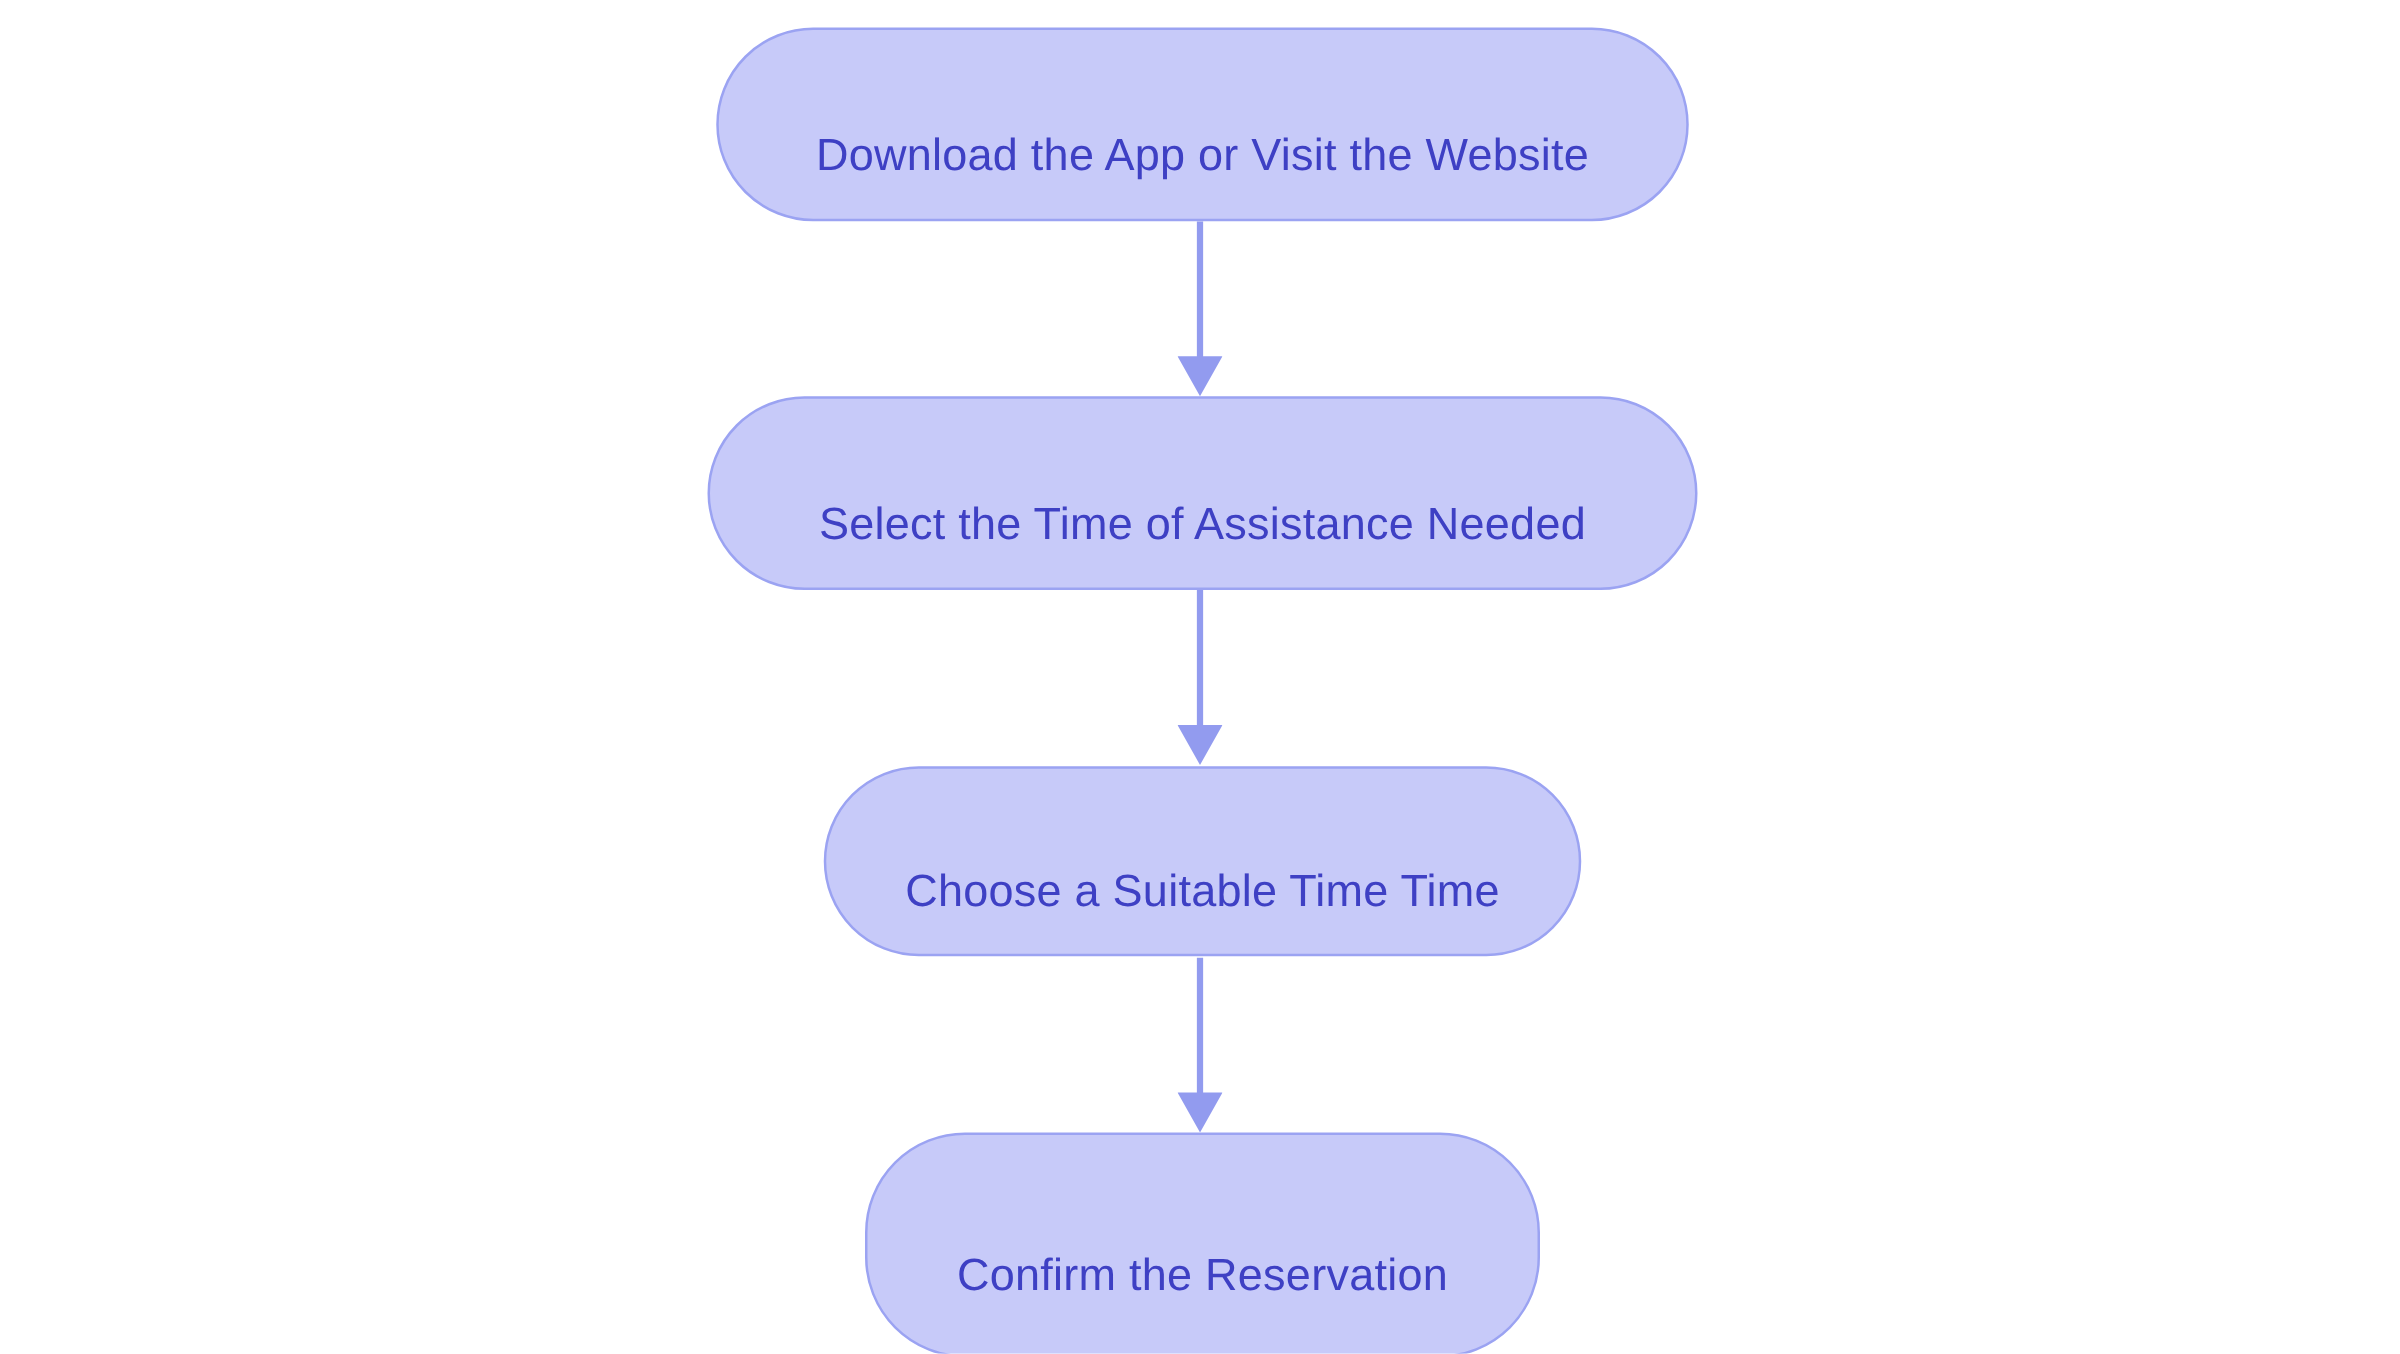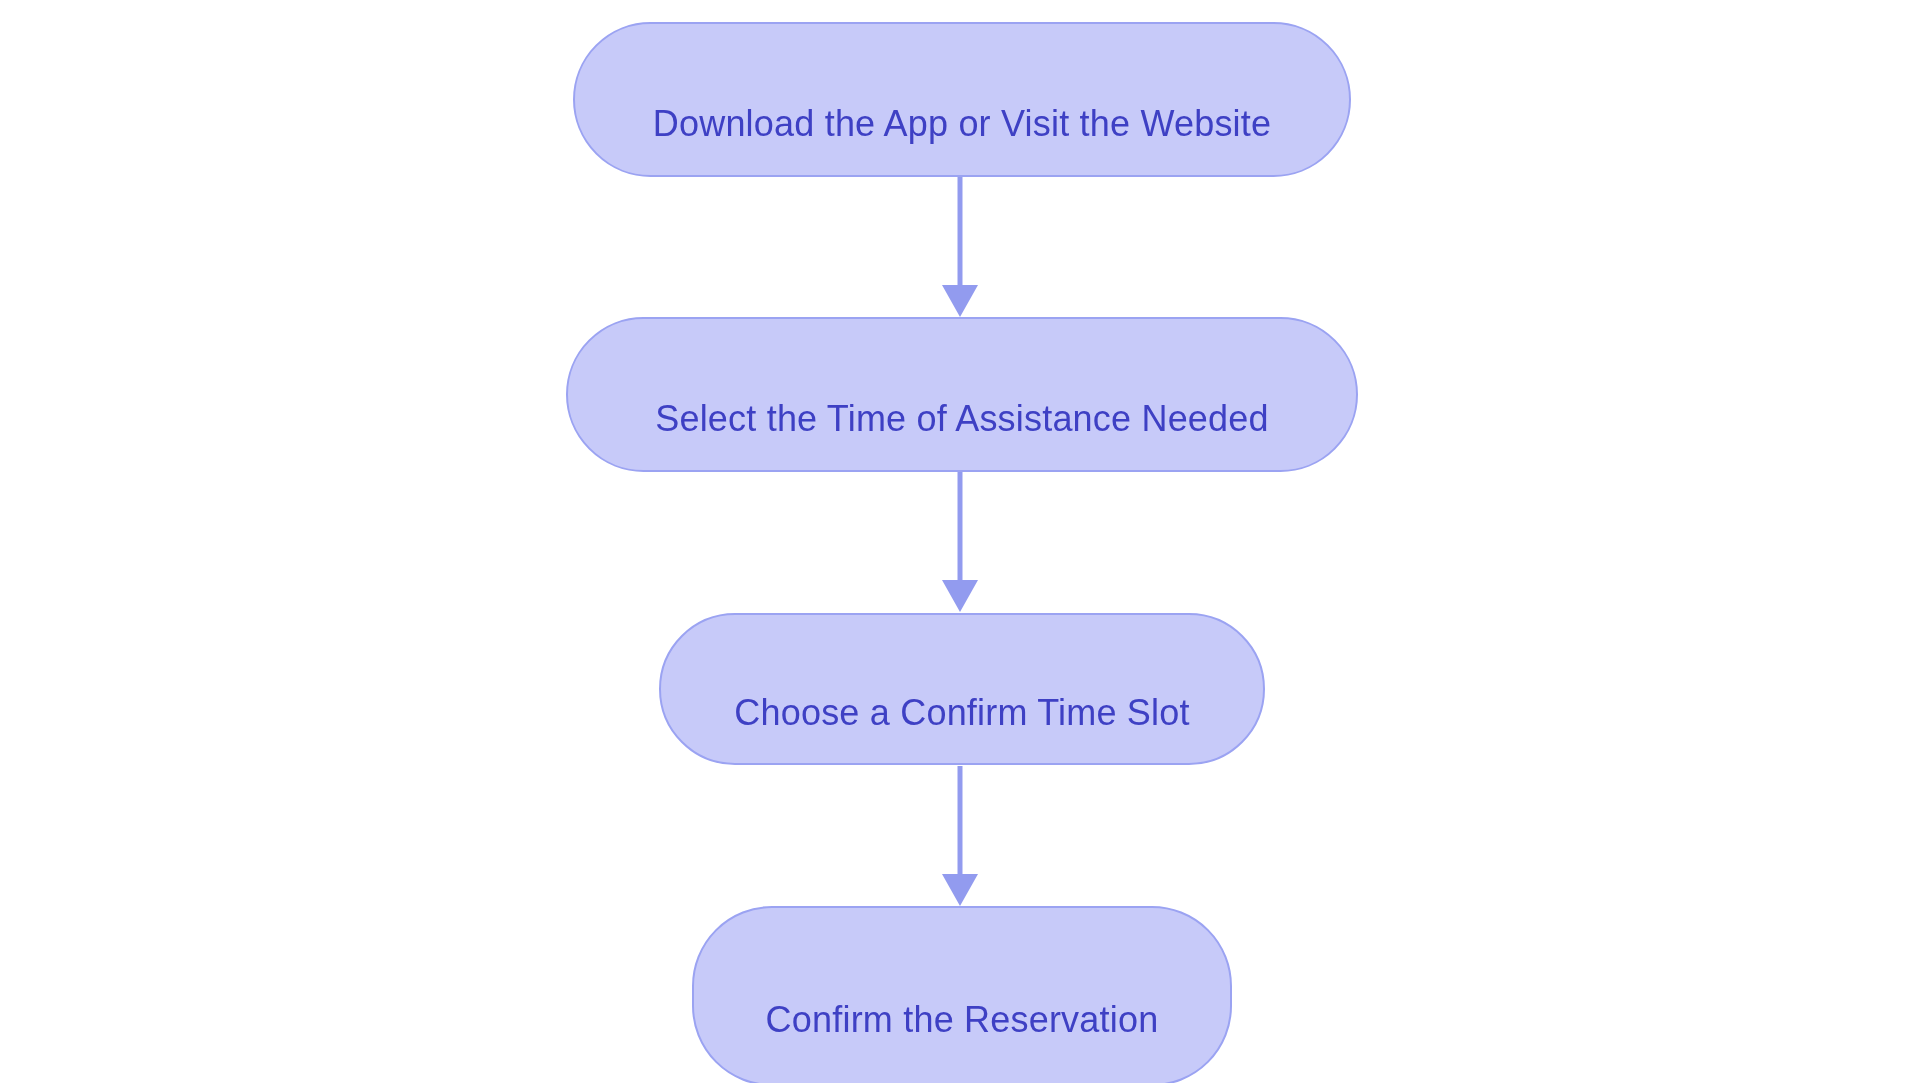--- a/index.html
+++ b/index.html
@@ -73,21 +73,21 @@
   <div class="node node-2">
     <span class="node-label">Select the Time of Assistance Needed</span>
   </div>
 
   <svg class="arrow arrow-2" viewBox="0 0 36 140" xmlns="http://www.w3.org/2000/svg">
     <line x1="18" y1="0" x2="18" y2="112"></line>
     <polygon points="0,108 36,108 18,140"></polygon>
   </svg>
 
   <div class="node node-3">
-    <span class="node-label">Choose a Confirm Time Slot</span>
+    <span class="node-label">Choose a Suitable Time Time</span>
   </div>
 
   <svg class="arrow arrow-3" viewBox="0 0 36 140" xmlns="http://www.w3.org/2000/svg">
     <line x1="18" y1="0" x2="18" y2="112"></line>
     <polygon points="0,108 36,108 18,140"></polygon>
   </svg>
 
   <div class="node node-4">
     <span class="node-label">Confirm the Reservation</span>
   </div>

